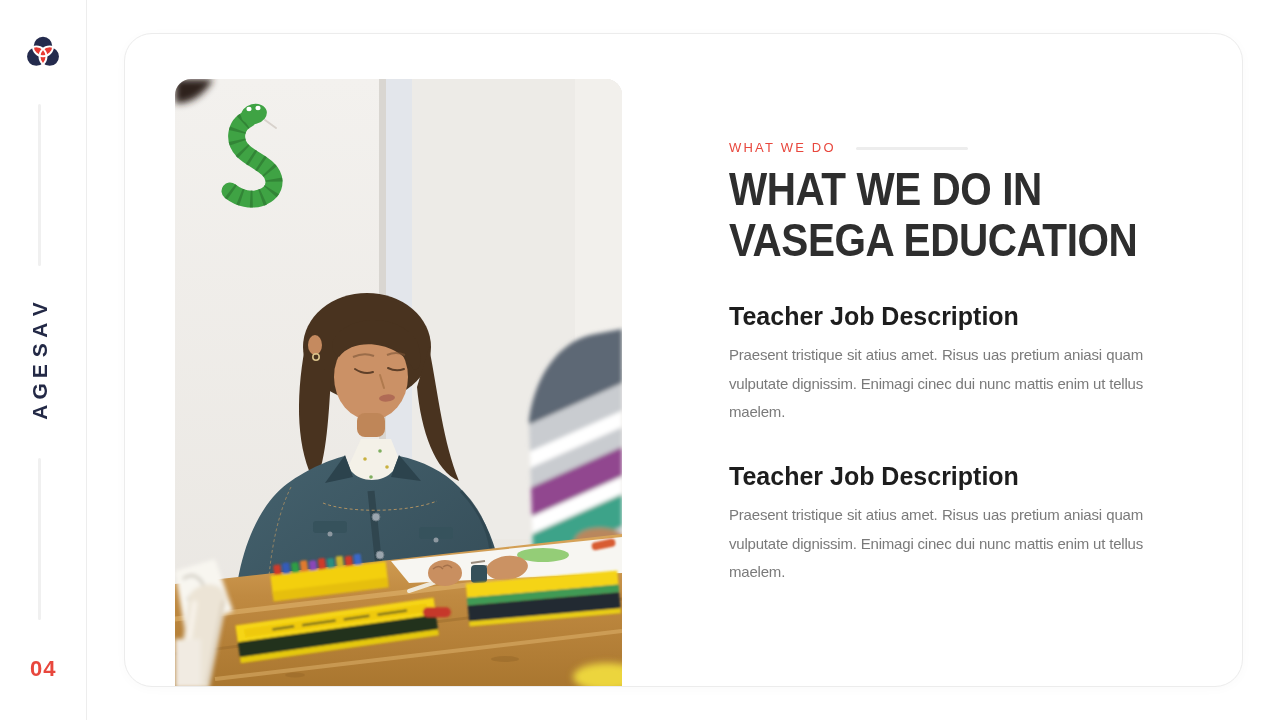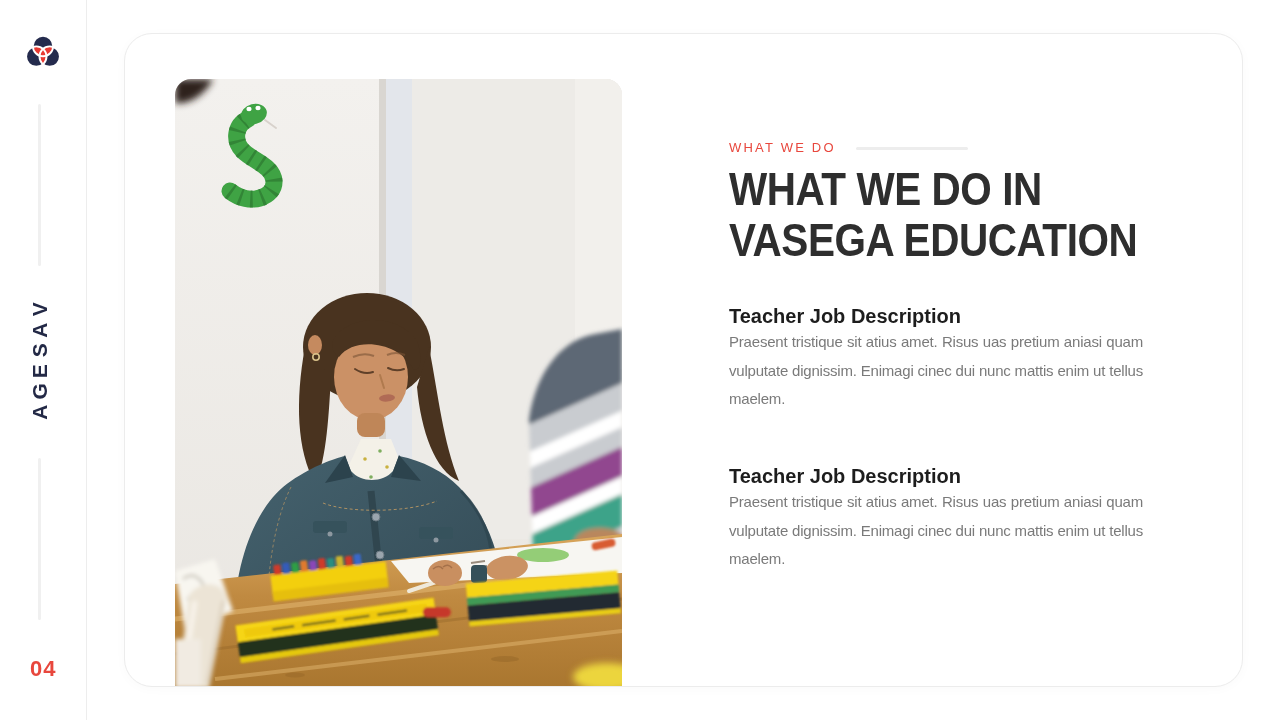--- a/index.html
+++ b/index.html
@@ -63,23 +63,23 @@
   .slide-title{
     position:absolute;left:0;top:130px;width:480px;
     font-size:46px;line-height:51px;font-weight:700;color:var(--heading-color);
     letter-spacing:-0.5px;
     transform:scaleX(0.88);transform-origin:0 0;
     white-space:nowrap;
   }
   .section{position:absolute;left:0;width:414px;}
   .section.s0{top:270px;}
   .section.s1{top:430px;}
-  .section h3{font-size:20px;line-height:24px;font-weight:700;color:#1d1d1d;}
+  .section h3{font-size:25px;line-height:24px;font-weight:700;color:#1d1d1d;}
   .section p{
-    font-size:15px;line-height:28.5px;letter-spacing:-0.2px;
+    margin-top:13px;font-size:15px;line-height:28.5px;letter-spacing:-0.2px;
     color:var(--body-text-color);text-align:justify;
   }
 </style>
 </head>
 <body>
 
 <aside class="sidebar">
   <svg class="logo" viewBox="0 0 36 38" aria-hidden="true">
     <defs>
       <clipPath id="cA">

